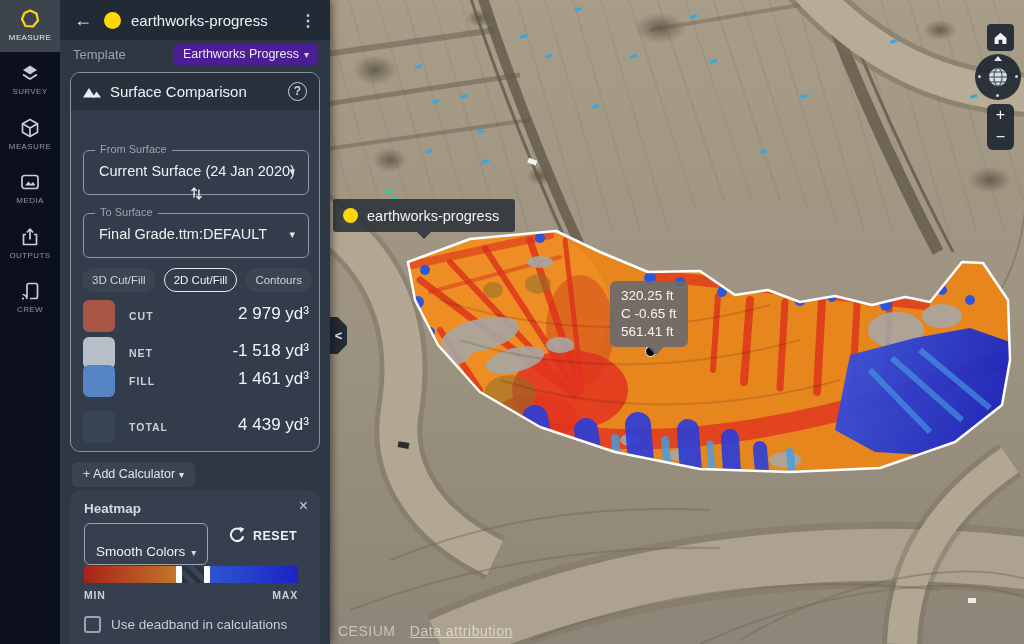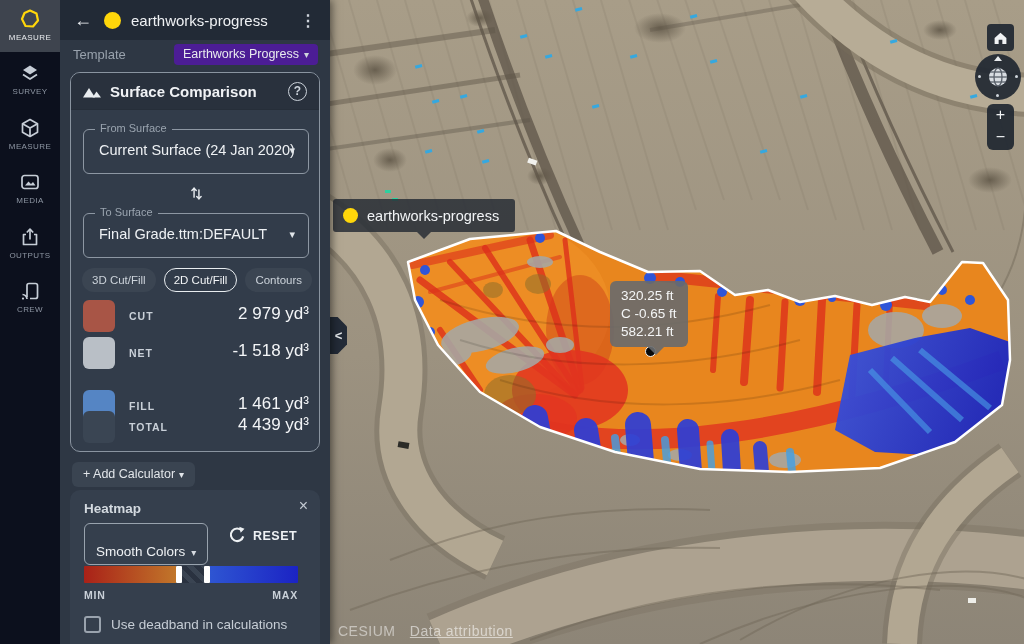--- a/index.html
+++ b/index.html
@@ -24,40 +24,40 @@
 
   .template-row{position:absolute;left:0;top:44px;width:270px;height:22px;padding-left:12px;}
   .template-label{position:absolute;left:13px;top:3px;font-size:13px;color:#99a2ad;}
   .template-btn{position:absolute;right:12px;top:0;height:21px;background:#4c1d95;border-radius:4px;color:#e8ebee;font-size:12.5px;padding:3px 9px;white-space:nowrap;}
   .template-btn .caret{font-size:10px;margin-left:5px;color:#cfd5dc;}
 
   
   .card{position:absolute;left:10px;top:72px;width:250px;height:380px;border:1px solid #8a94a0;border-radius:10px;background:#323c4a;}
   .card-head{height:37px;background:#29313d;border-radius:9px 9px 0 0;display:flex;align-items:center;padding:0 12px;border-bottom:1px solid #262e39;}
   .card-head .mtn{margin-right:9px;}
-  .card-head .ctitle{color:#f0f2f5;font-size:15px;font-weight:700;flex:1;}
+  .card-head .ctitle{color:#f0f2f5;font-size:15px;font-weight:400;flex:1;}
   .help-circle{width:19px;height:19px;border:1.6px solid #cbd2da;border-radius:50%;color:#cbd2da;font-size:12px;font-weight:700;text-align:center;line-height:16px;}
 
   .field{position:absolute;left:12px;width:226px;height:45px;border:1px solid #8d97a3;border-radius:6px;}
   .field .flabel{position:absolute;left:11px;top:-8px;background:#323c4a;padding:0 5px;font-size:11px;color:#9aa4af;white-space:nowrap;}
   .field .fvalue{position:absolute;left:15px;top:12px;font-size:14.5px;color:#eef1f4;white-space:nowrap;}
   .field .caret{position:absolute;right:13px;top:14px;font-size:11px;color:#e2e6ea;}
-  .field.from{top:56px;padding-left:9px;}
+  .field.from{top:77px;padding-left:9px;}
   .field.to{top:140px;}
   .swap{position:absolute;left:0;width:250px;top:112px;text-align:center;}
 
   .tabs{position:absolute;left:11px;top:195px;width:228px;display:flex;gap:8px;}
   .tab{border-radius:13px;font-size:11.5px;color:#ccd3da;background:#3b4552;padding:5px 9px;white-space:nowrap;border:1.5px solid transparent;}
   .tab.active{background:transparent;border:1.5px solid #e9edf0;color:#f3f5f7;}
 
   .metric{position:absolute;left:12px;width:226px;height:32px;}
   .metric .sw{position:absolute;left:0;top:0;width:32px;height:32px;border-radius:6px;}
   .metric .mlabel{position:absolute;left:46px;top:10px;font-size:10.5px;font-weight:700;letter-spacing:1px;color:#c9d0d8;}
   .metric .mvalue{position:absolute;right:0;top:4px;font-size:17px;font-weight:400;color:#f3f5f7;}
-  .m0{top:227px;} .m1{top:264px;} .m2{top:317px;text-align:center;} .m3{top:338px;}
+  .m0{top:227px;} .m1{top:264px;} .m2{top:292px;text-align:center;} .m3{top:338px;}
 
   .addcalc{position:absolute;left:12px;top:462px;height:25px;background:#3a4451;border-radius:6px;color:#e2e6ea;font-size:12.5px;padding:5px 11px;white-space:nowrap;}
   .addcalc .caret{font-size:10px;margin-left:4px;}
 
   
   .hcard{position:absolute;left:10px;top:490px;width:250px;height:170px;background:#353f4d;border-radius:10px;}
   .htitle{position:absolute;left:14px;top:11px;font-size:13.5px;font-weight:700;color:#d3d9df;}
   .hclose{position:absolute;right:12px;top:7px;font-size:16px;color:#c3cad2;}
   .colors-btn{position:absolute;left:14px;top:33px;height:29px;border:1.5px solid #99a3ae;border-radius:6px;color:#eef1f4;font-size:13.5px;padding:20px 11px;white-space:nowrap;}
   .colors-btn .caret{font-size:10px;margin-left:6px;color:#d6dbe1;}
@@ -325,21 +325,21 @@
     </svg>
 
     <div class="site-label">
       <span class="dot-yellow"></span>
       <span class="sl-text">earthworks-progress</span>
     </div>
 
     <div class="mtooltip">
       <div>320.25 ft</div>
       <div>C -0.65 ft</div>
-      <div>582.21 ft</div>
+      <div>561.41 ft</div>
     </div>
     <div class="anchor-dot"></div>
 
     <div class="ctrl home">
       <svg width="15" height="14" viewBox="0 0 20 19">
         <path d="M2,9.5 L10,2.5 L18,9.5 V17.5 H12.5 V12 H7.5 V17.5 H2 Z" fill="#f0f2f4"></path>
       </svg>
     </div>
     <div class="ctrl compass">
       <span class="tri"></span>

